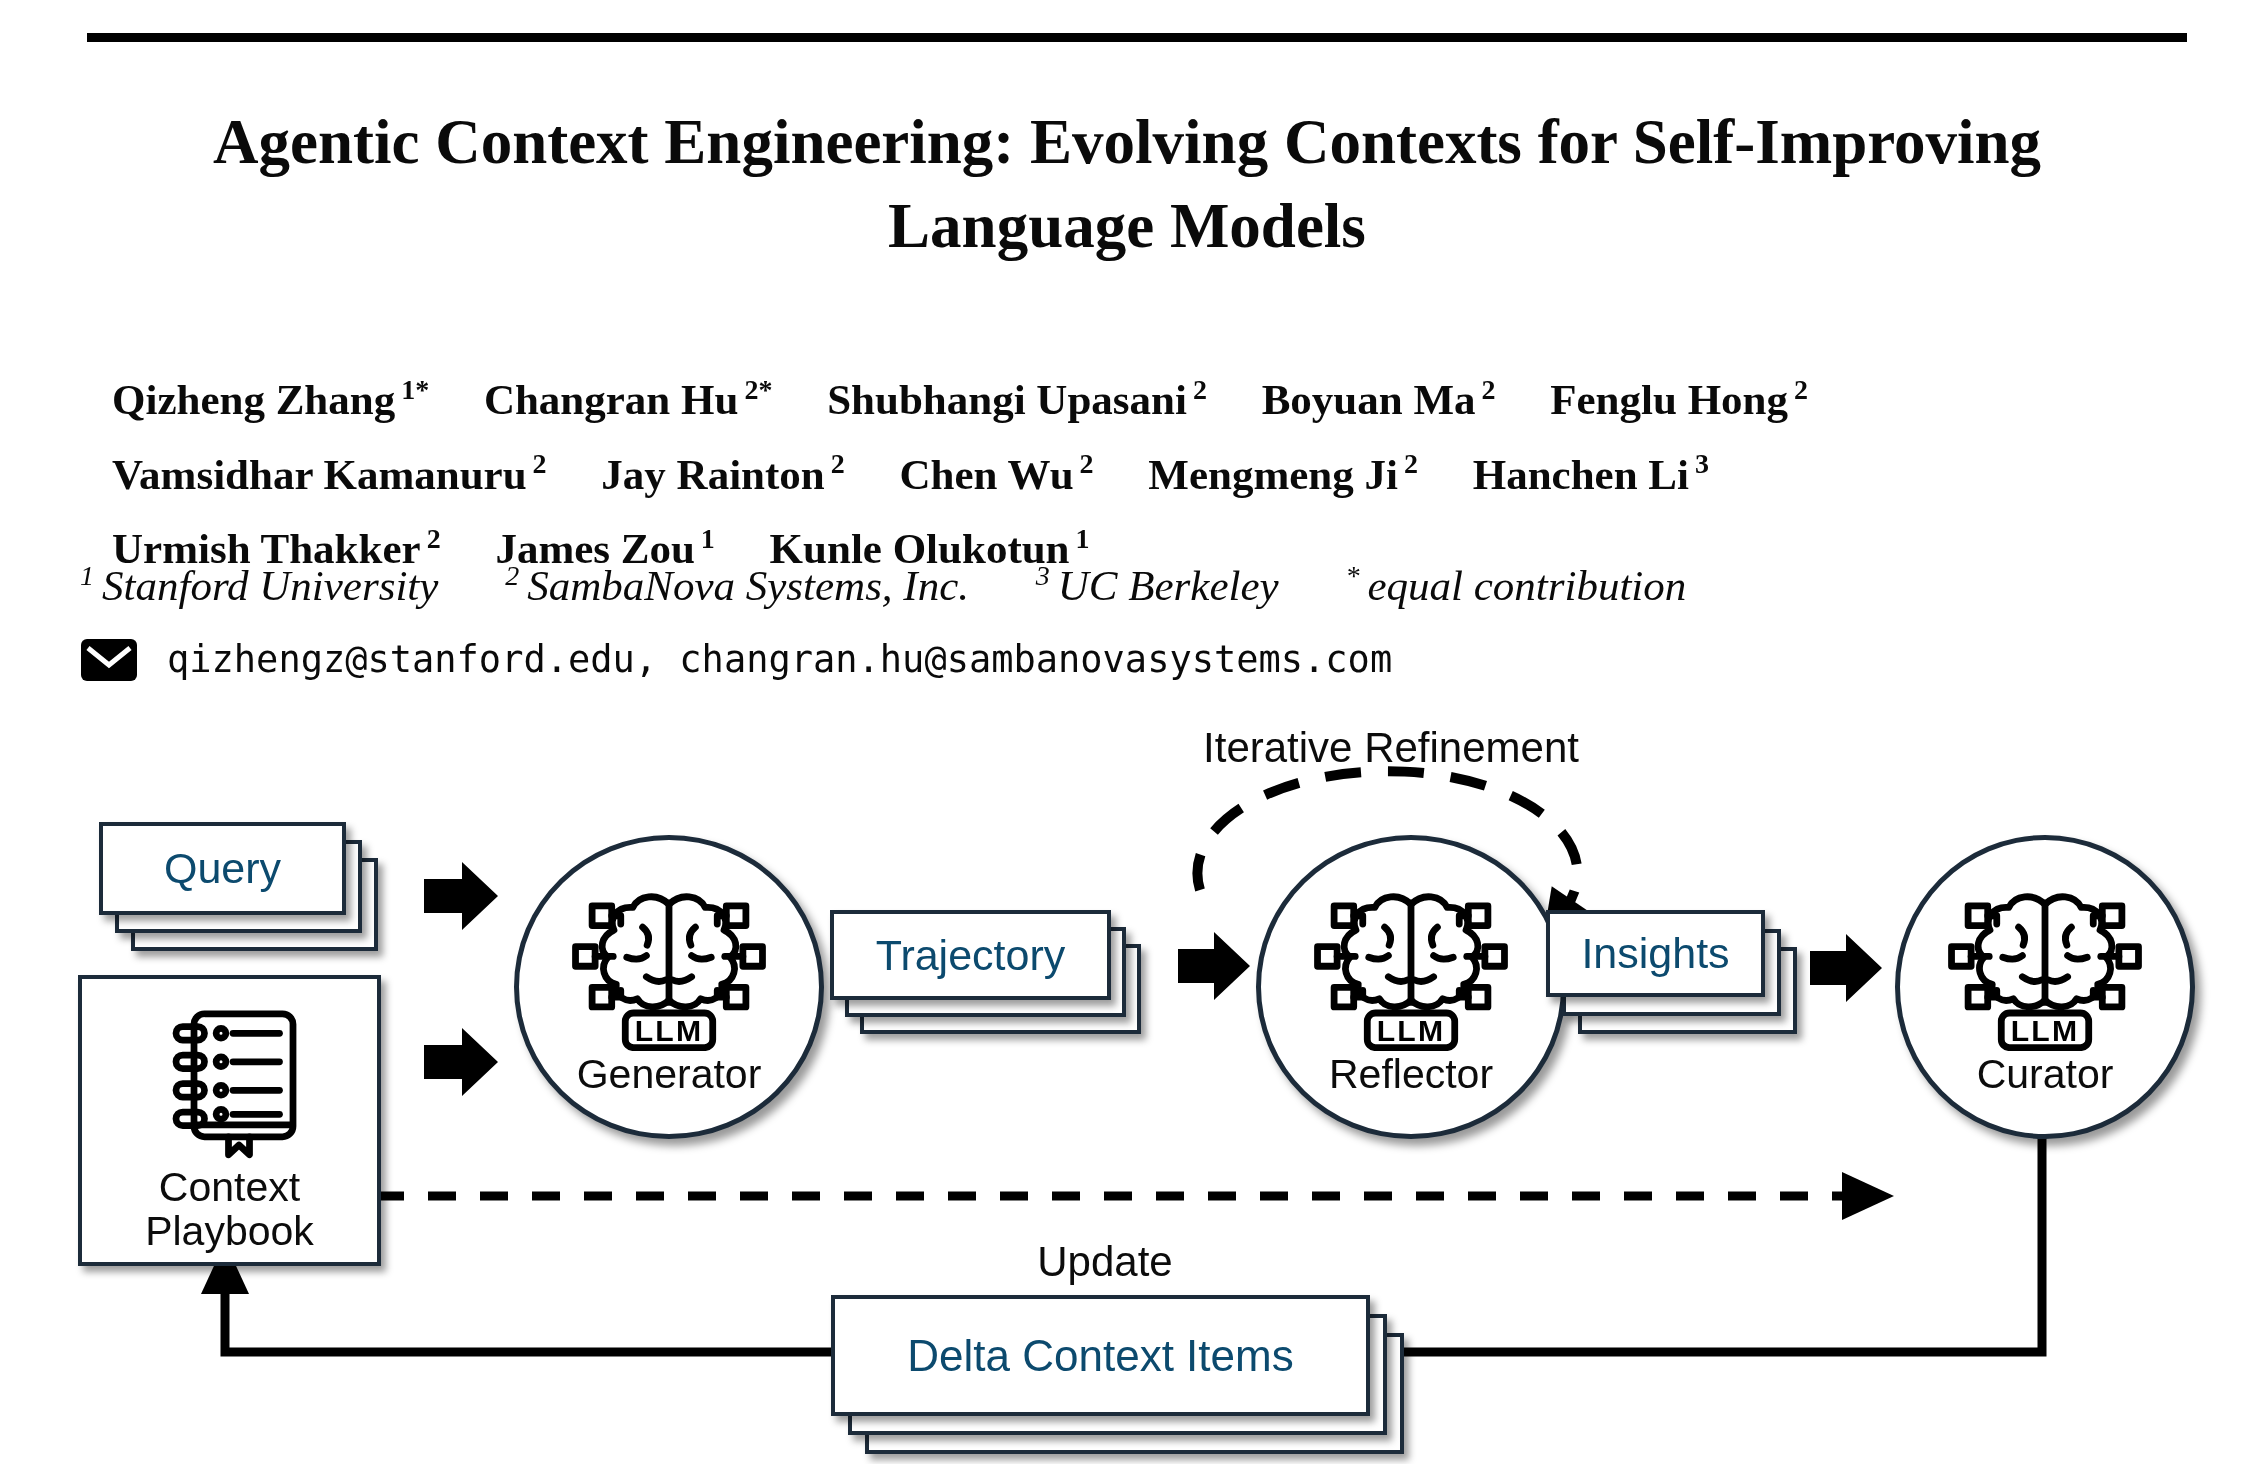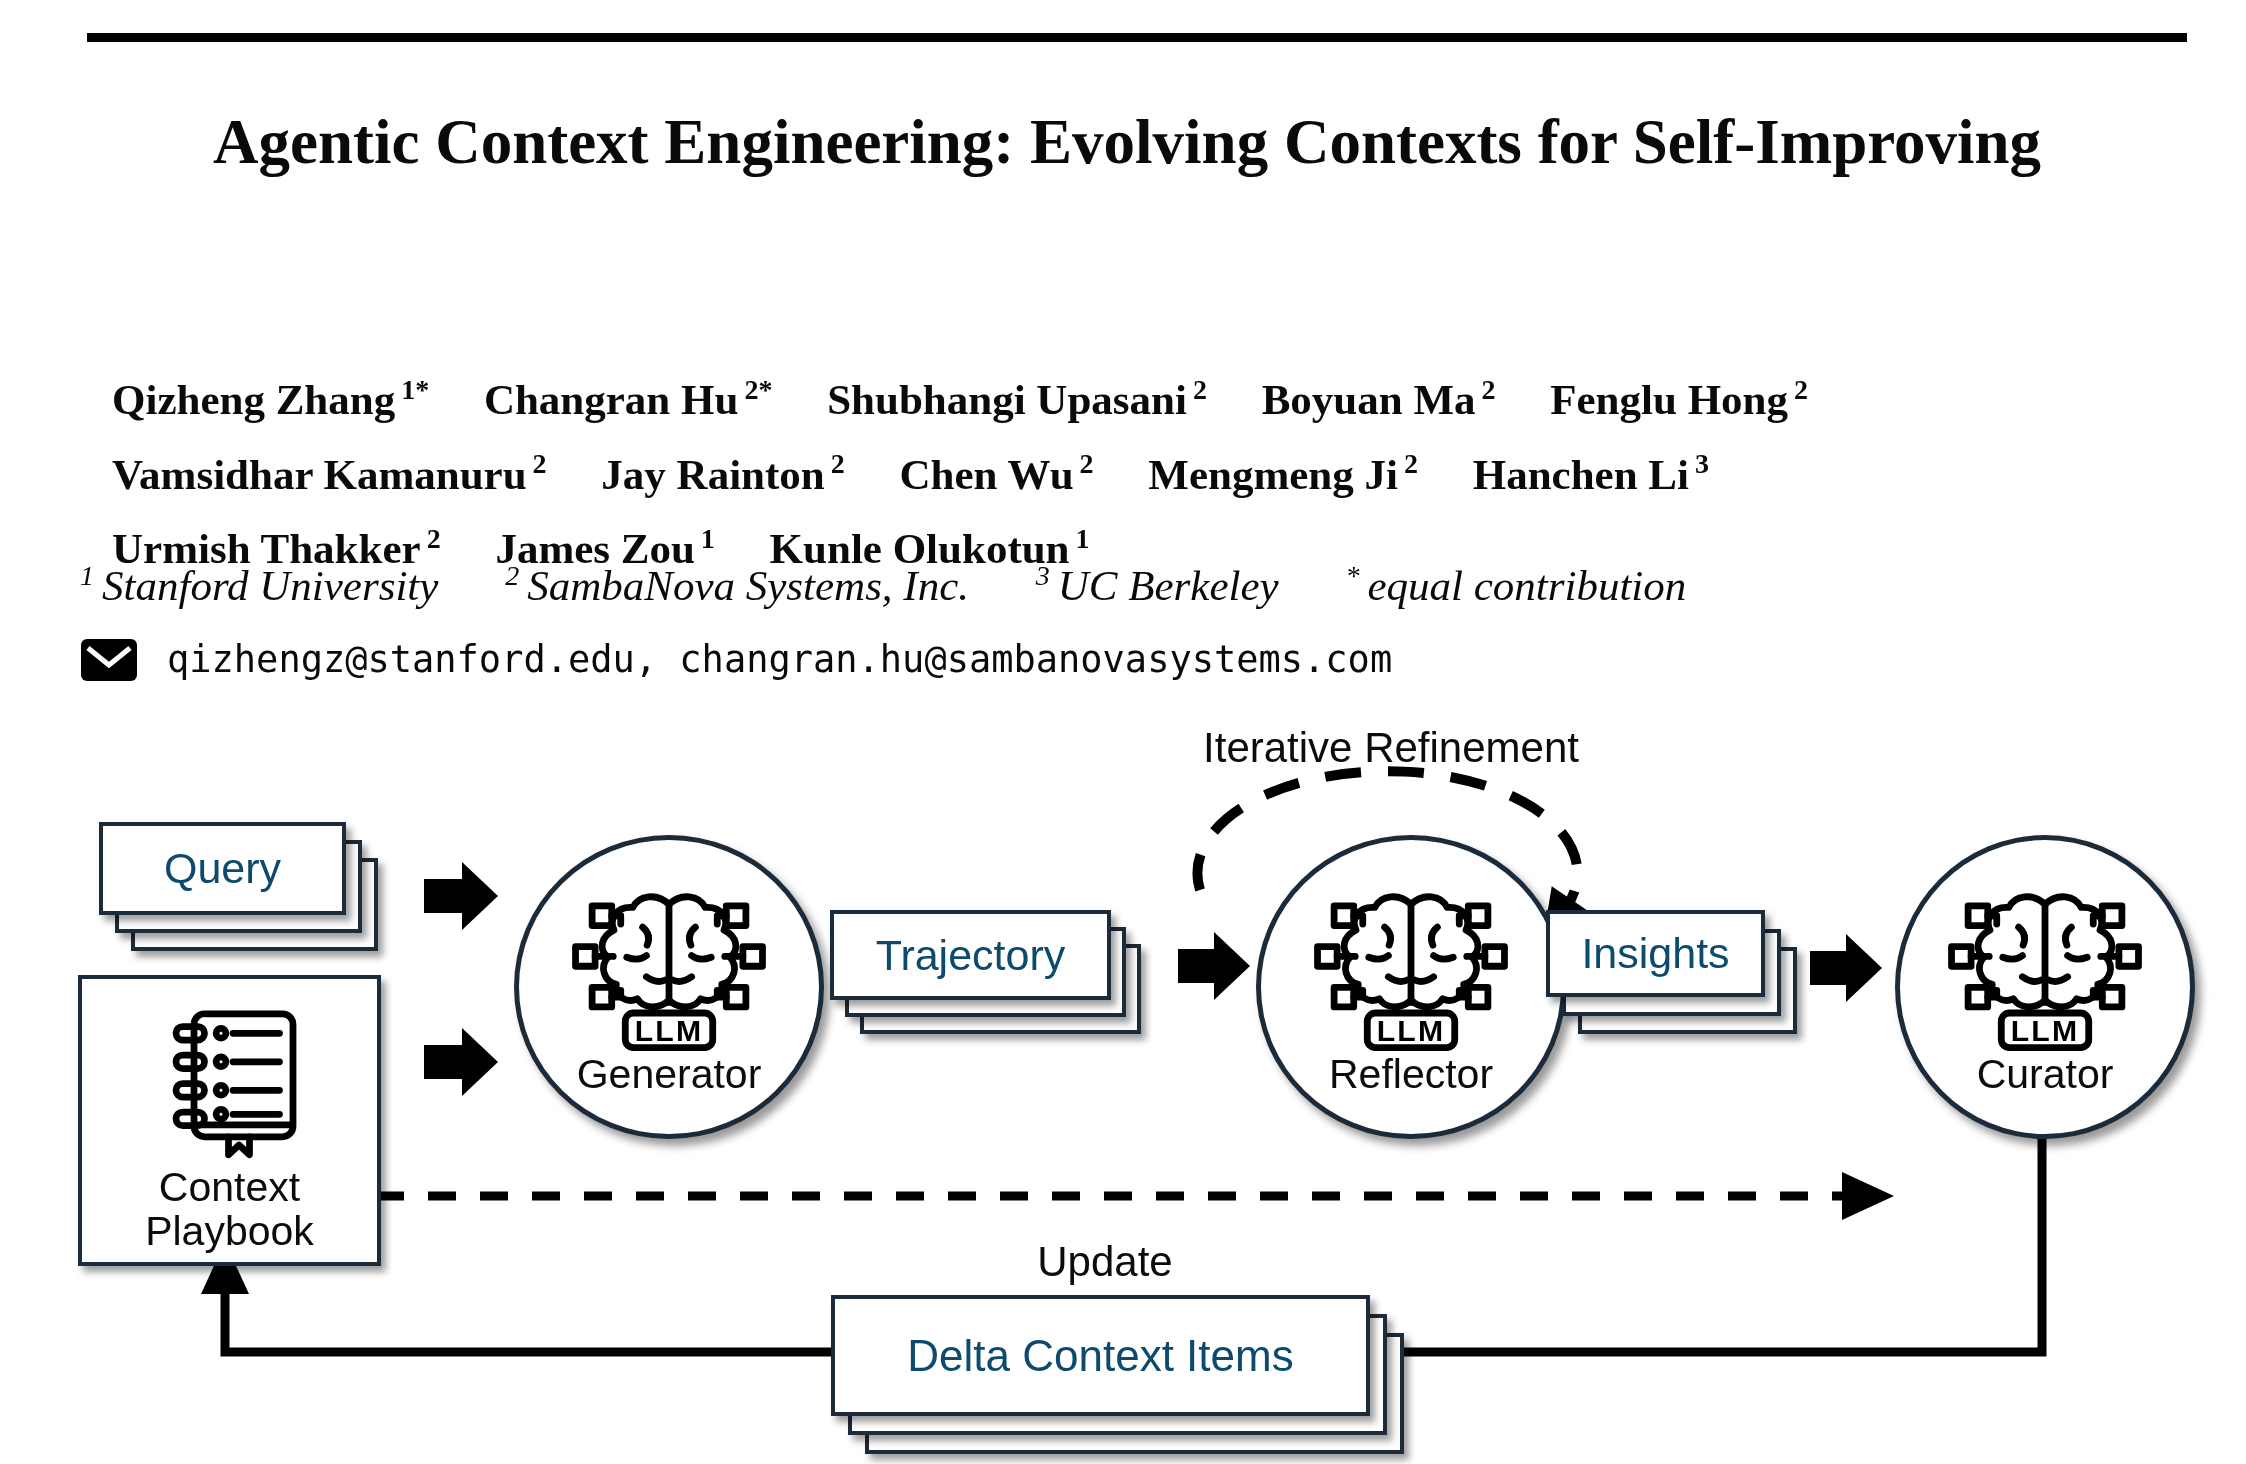--- a/index.html
+++ b/index.html
@@ -43,20 +43,21 @@
 </style>
 </head>
 <body>
 
 <div class="page">
 
   <div class="top-rule"></div>
 
   <div class="title">
     <div>Agentic Context Engineering: Evolving Contexts for Self-Improving</div>
+    <div>Language Models</div>
   </div>
 
   <div class="authors">
     <div>
       <span class="au"><span>Qizheng Zhang</span><sup>1*</sup></span>
       <span class="au"><span>Changran Hu</span><sup>2*</sup></span>
       <span class="au"><span>Shubhangi Upasani</span><sup>2</sup></span>
       <span class="au"><span>Boyuan Ma</span><sup>2</sup></span>
       <span class="au"><span>Fenglu Hong</span><sup>2</sup></span>
     </div>

